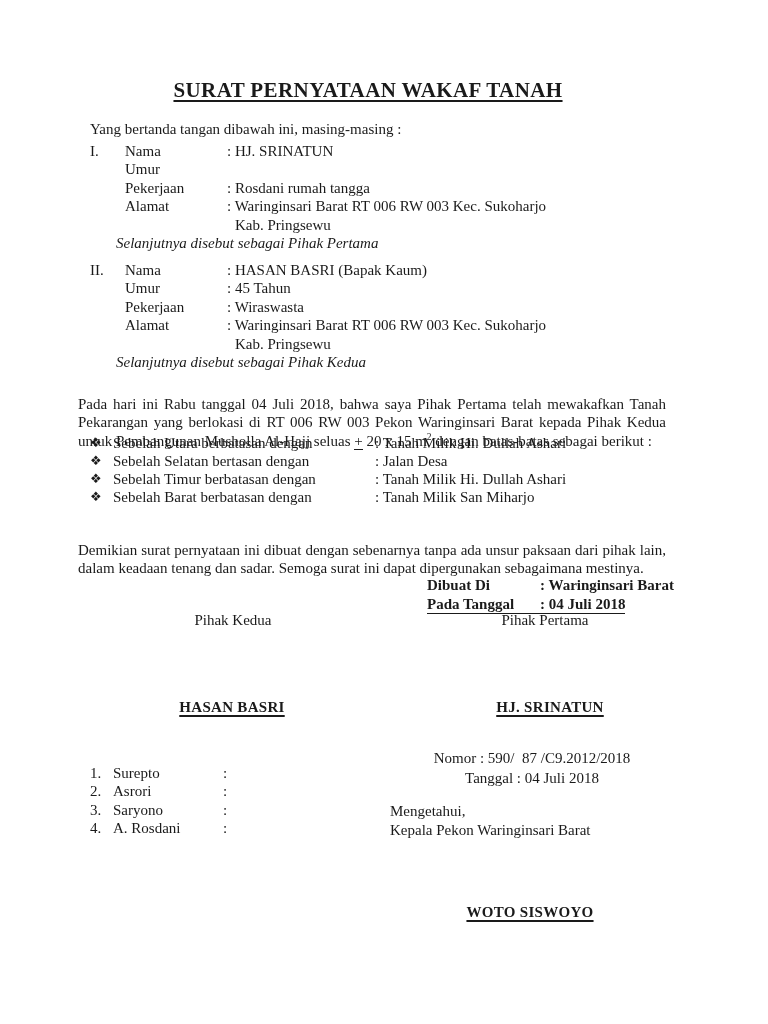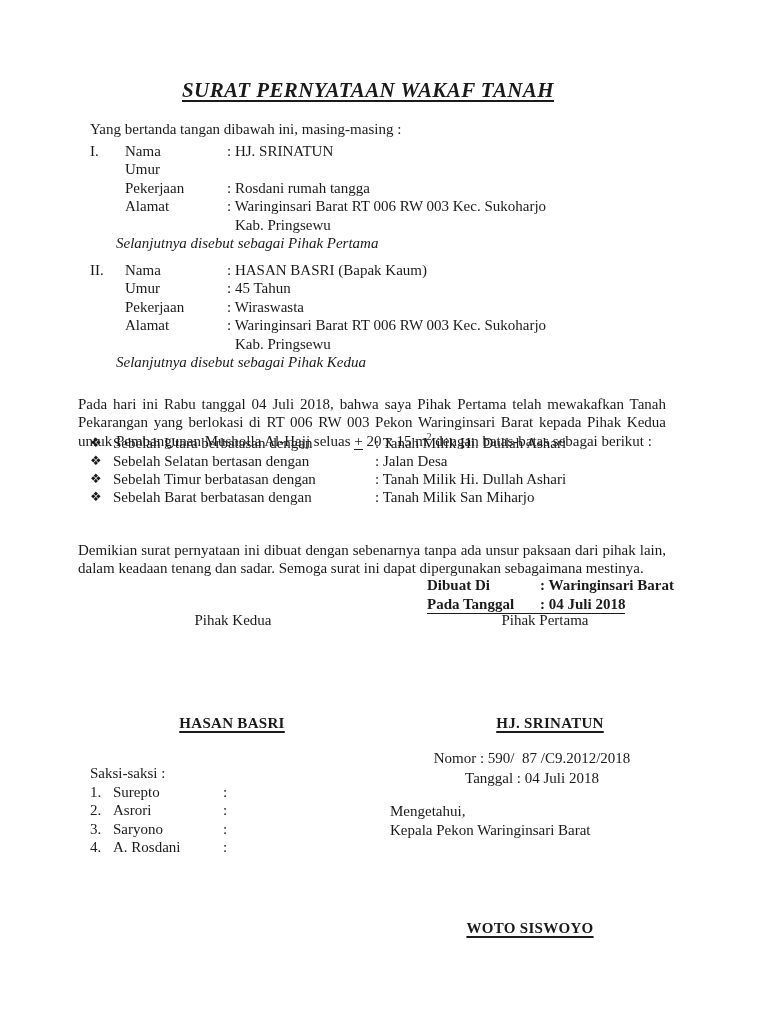--- a/index.html
+++ b/index.html
@@ -16,21 +16,20 @@
   .abs { position: absolute; }
 
   .doc-title {
     top: 78px; left: 74px; width: 588px;
     text-align: center;
     font-size: 21px; font-weight: bold;
     letter-spacing: 0.4px;
     text-decoration: underline;
     text-decoration-thickness: 2px;
     text-underline-offset: 3px;
-    font-style: italic;
   }
 
   .intro { top: 121px; left: 90px; width: 588px; }
 
   .party { left: 90px; width: 588px; }
   .party-1 { top: 142px; }
   .party-2 { top: 261px; }
   .id-row { display: flex; line-height: 18.4px; }
   .id-num { width: 35px; flex: none; }
   .id-label { width: 102px; flex: none; }
@@ -62,21 +61,20 @@
   .role-left  { top: 612px; left: 133px; width: 200px; text-align: center; }
   .role-right { top: 612px; left: 445px; width: 200px; text-align: center; }
 
   .sig-name {
     font-weight: bold;
     text-decoration: underline;
     text-decoration-thickness: 1.5px;
     text-underline-offset: 3px;
     text-align: center;
     letter-spacing: 0.3px;
-    margin-top: 16px;
   }
   .name-left  { top: 699px; left: 132px; width: 200px; }
   .name-right { top: 699px; left: 450px; width: 200px; }
 
   .registration { top: 749px; left: 382px; width: 300px; text-align: center; line-height: 19.5px; }
   .reg-line { white-space: pre-wrap; }
 
   .witnesses { top: 764px; left: 90px; width: 260px; }
   .w-heading { line-height: 19px; }
   .w-row { display: flex; line-height: 18.3px; }
@@ -195,21 +193,20 @@
 
   <div class="abs sig-name name-left">HASAN BASRI</div>
   <div class="abs sig-name name-right">HJ. SRINATUN</div>
 
   <div class="abs registration">
     <div class="reg-line">Nomor : 590/  87 /C9.2012/2018</div>
     <div class="reg-line">Tanggal : 04 Juli 2018</div>
   </div>
 
   <div class="abs witnesses">
-    <div class="w-heading">Saksi-saksi :</div>
     <div class="w-row">
       <span class="w-num">1.</span>
       <span class="w-name">Surepto</span>
       <span class="w-colon">:</span>
     </div>
     <div class="w-row">
       <span class="w-num">2.</span>
       <span class="w-name">Asrori</span>
       <span class="w-colon">:</span>
     </div>

